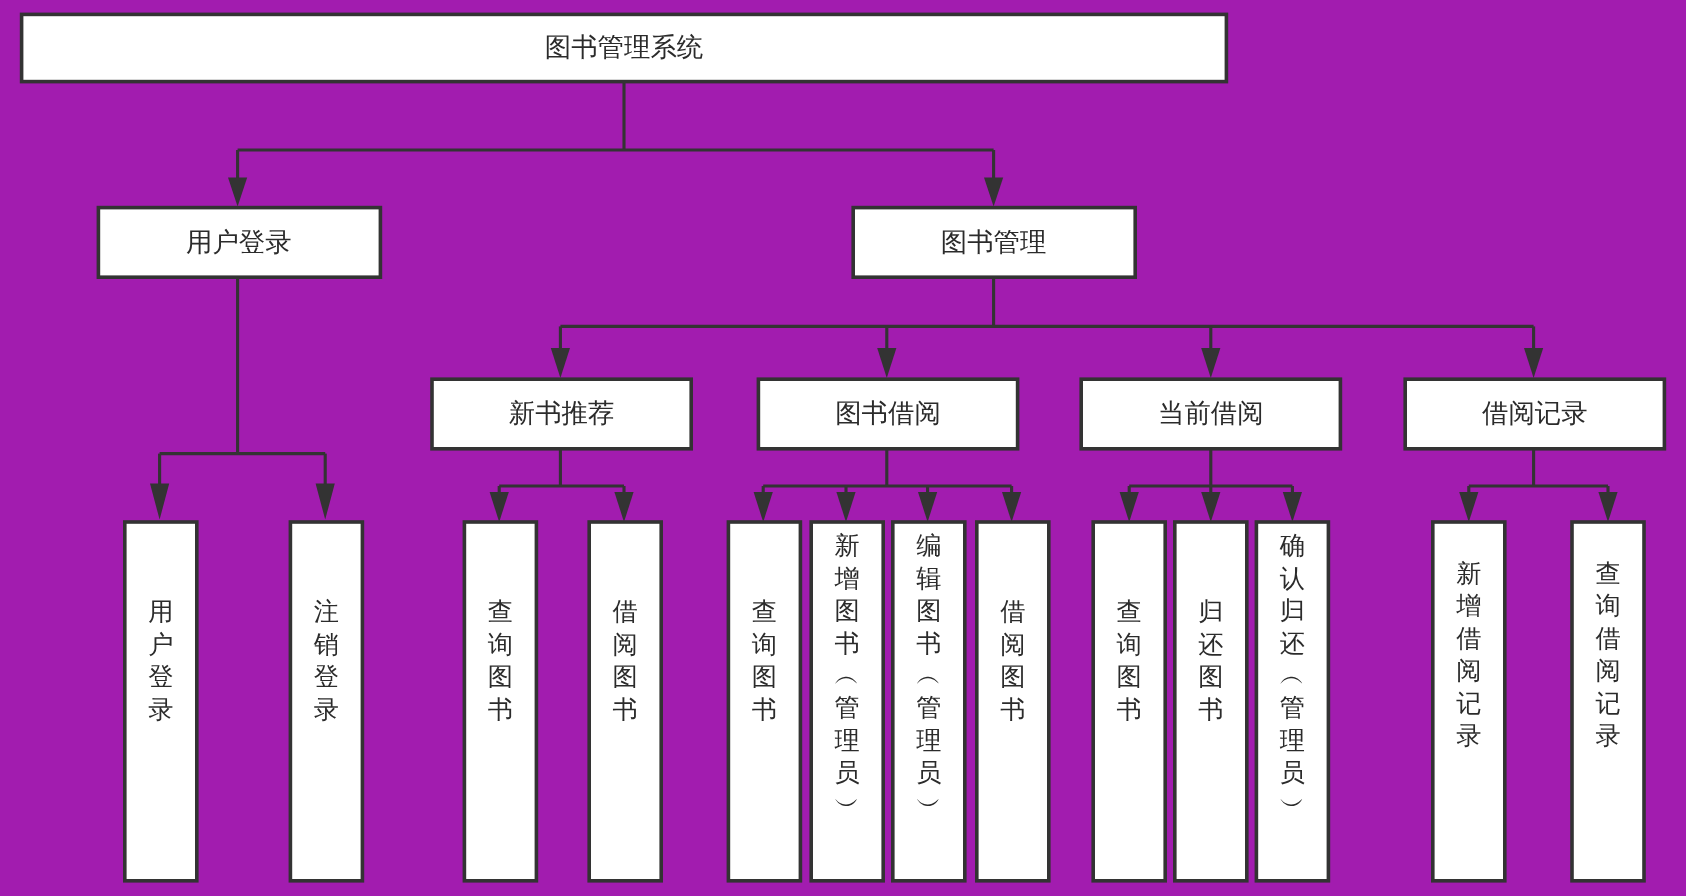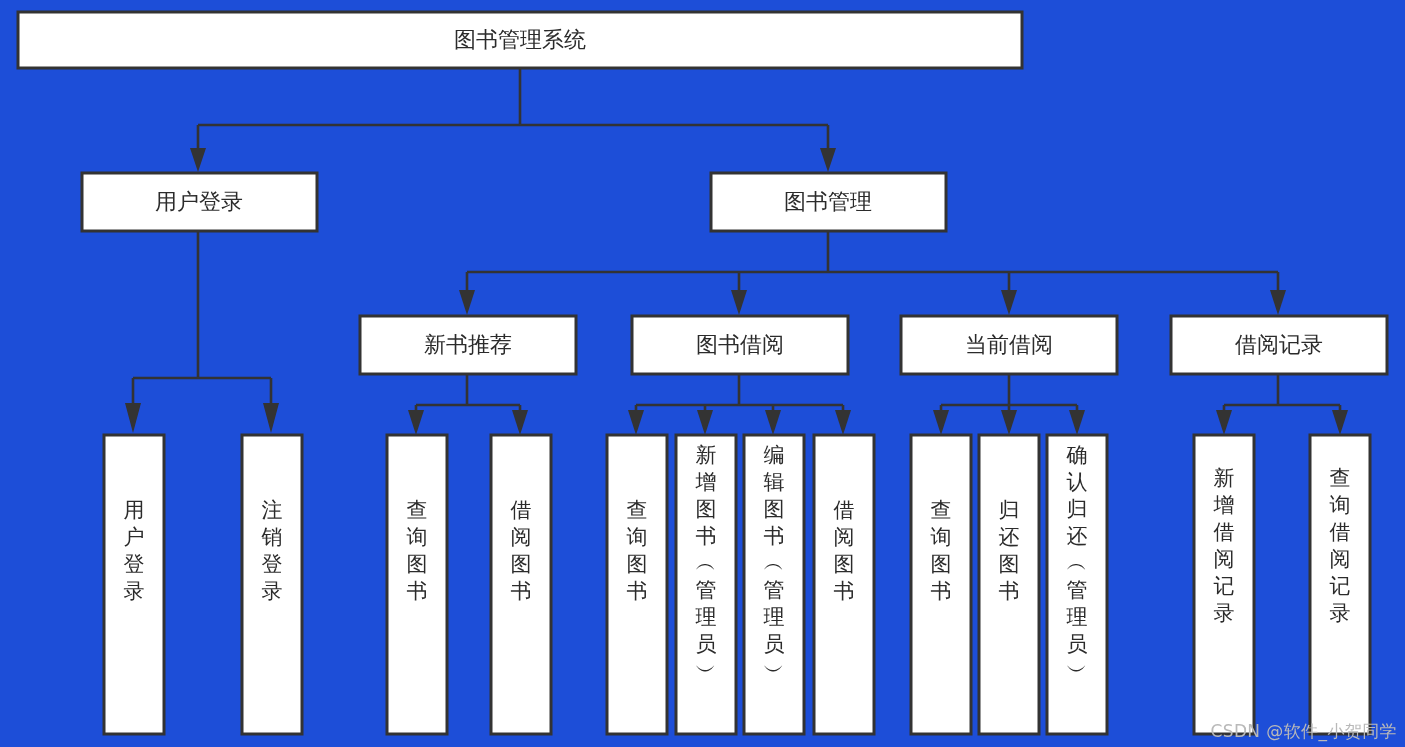--- a/index.html
+++ b/index.html
@@ -11,21 +11,21 @@
     width: 1405px;
     height: 747px;
     font-family: "DejaVu Sans", "Liberation Sans", sans-serif;
     overflow: hidden;
     position: relative;
   }
   #diagram-root {
     position: relative;
     width: 1405px;
     height: 747px;
-    background: #1d4ed8;
+    background: #a21caf;
   }
   svg.flowchart {
     display: block;
     width: 1405px;
     height: 747px;
   }
   .box-rect {
     fill: #ffffff;
     stroke: #333333;
     stroke-width: 3;
@@ -227,14 +227,13 @@
       <rect class="box-rect" x="1194" y="435" width="60" height="299"></rect>
       <text class="node-label-v" x="1224" y="485"><tspan x="1224" dy="0">新</tspan><tspan x="1224" dy="27">增</tspan><tspan x="1224" dy="27">借</tspan><tspan x="1224" dy="27">阅</tspan><tspan x="1224" dy="27">记</tspan><tspan x="1224" dy="27">录</tspan></text>
     </g>
 
     <g>
       <rect class="box-rect" x="1310" y="435" width="60" height="299"></rect>
       <text class="node-label-v" x="1340" y="485"><tspan x="1340" dy="0">查</tspan><tspan x="1340" dy="27">询</tspan><tspan x="1340" dy="27">借</tspan><tspan x="1340" dy="27">阅</tspan><tspan x="1340" dy="27">记</tspan><tspan x="1340" dy="27">录</tspan></text>
     </g>
   </svg>
 
-  <div class="watermark">CSDN @软件_小贺同学</div>
 </div>
 
 </body></html>

